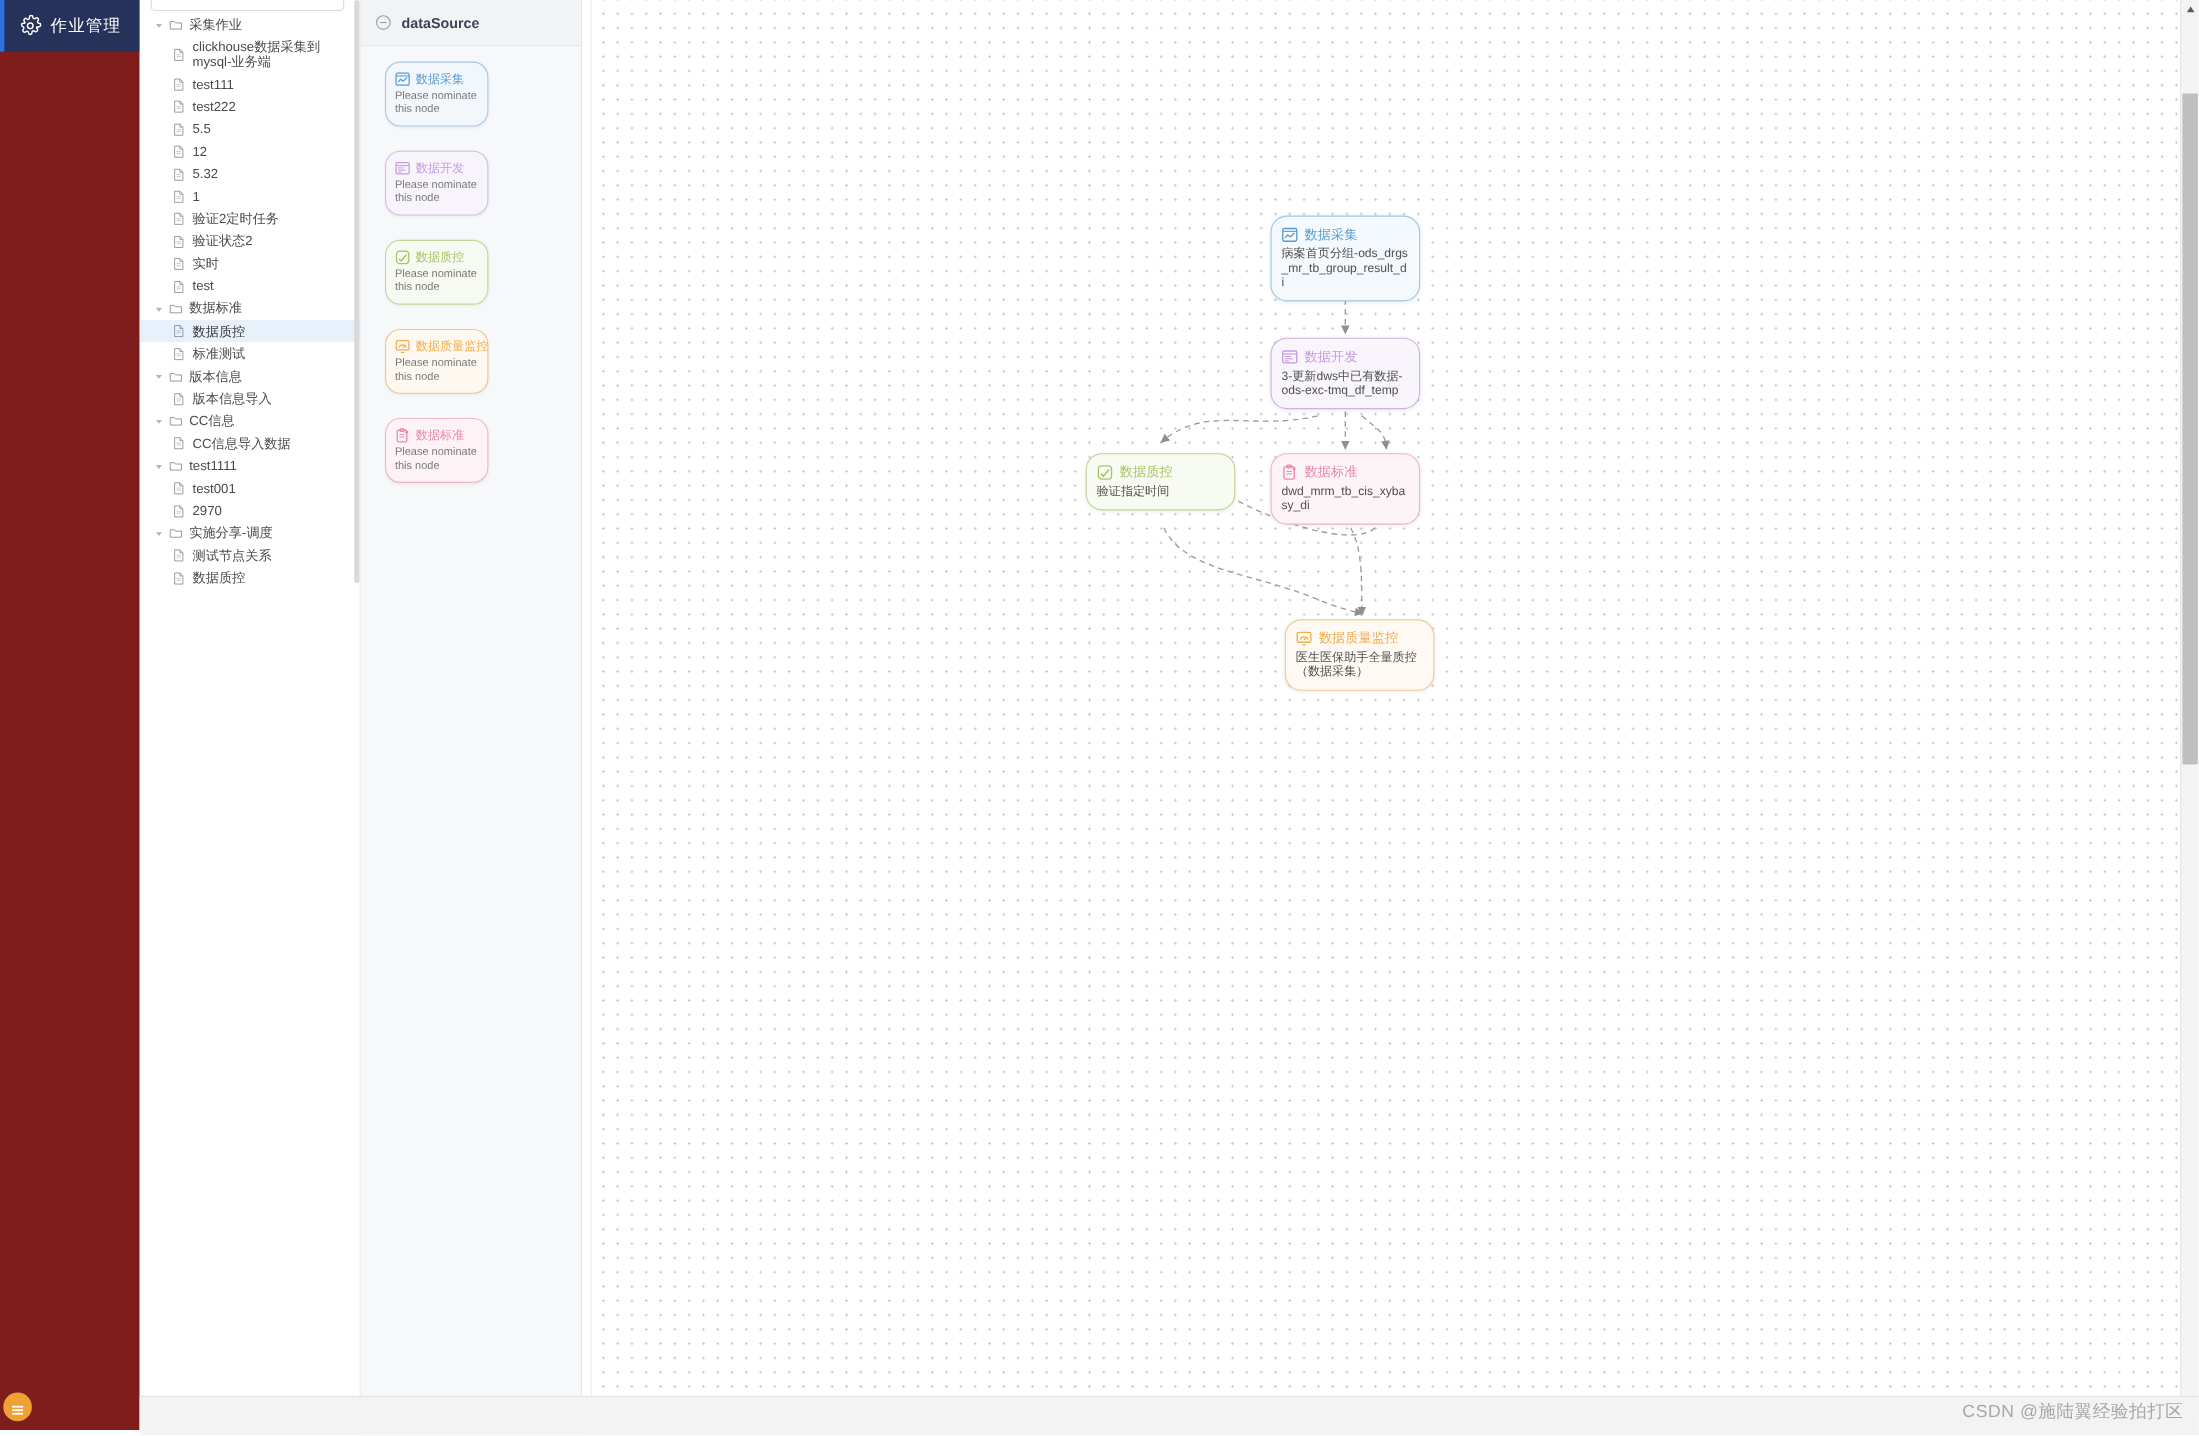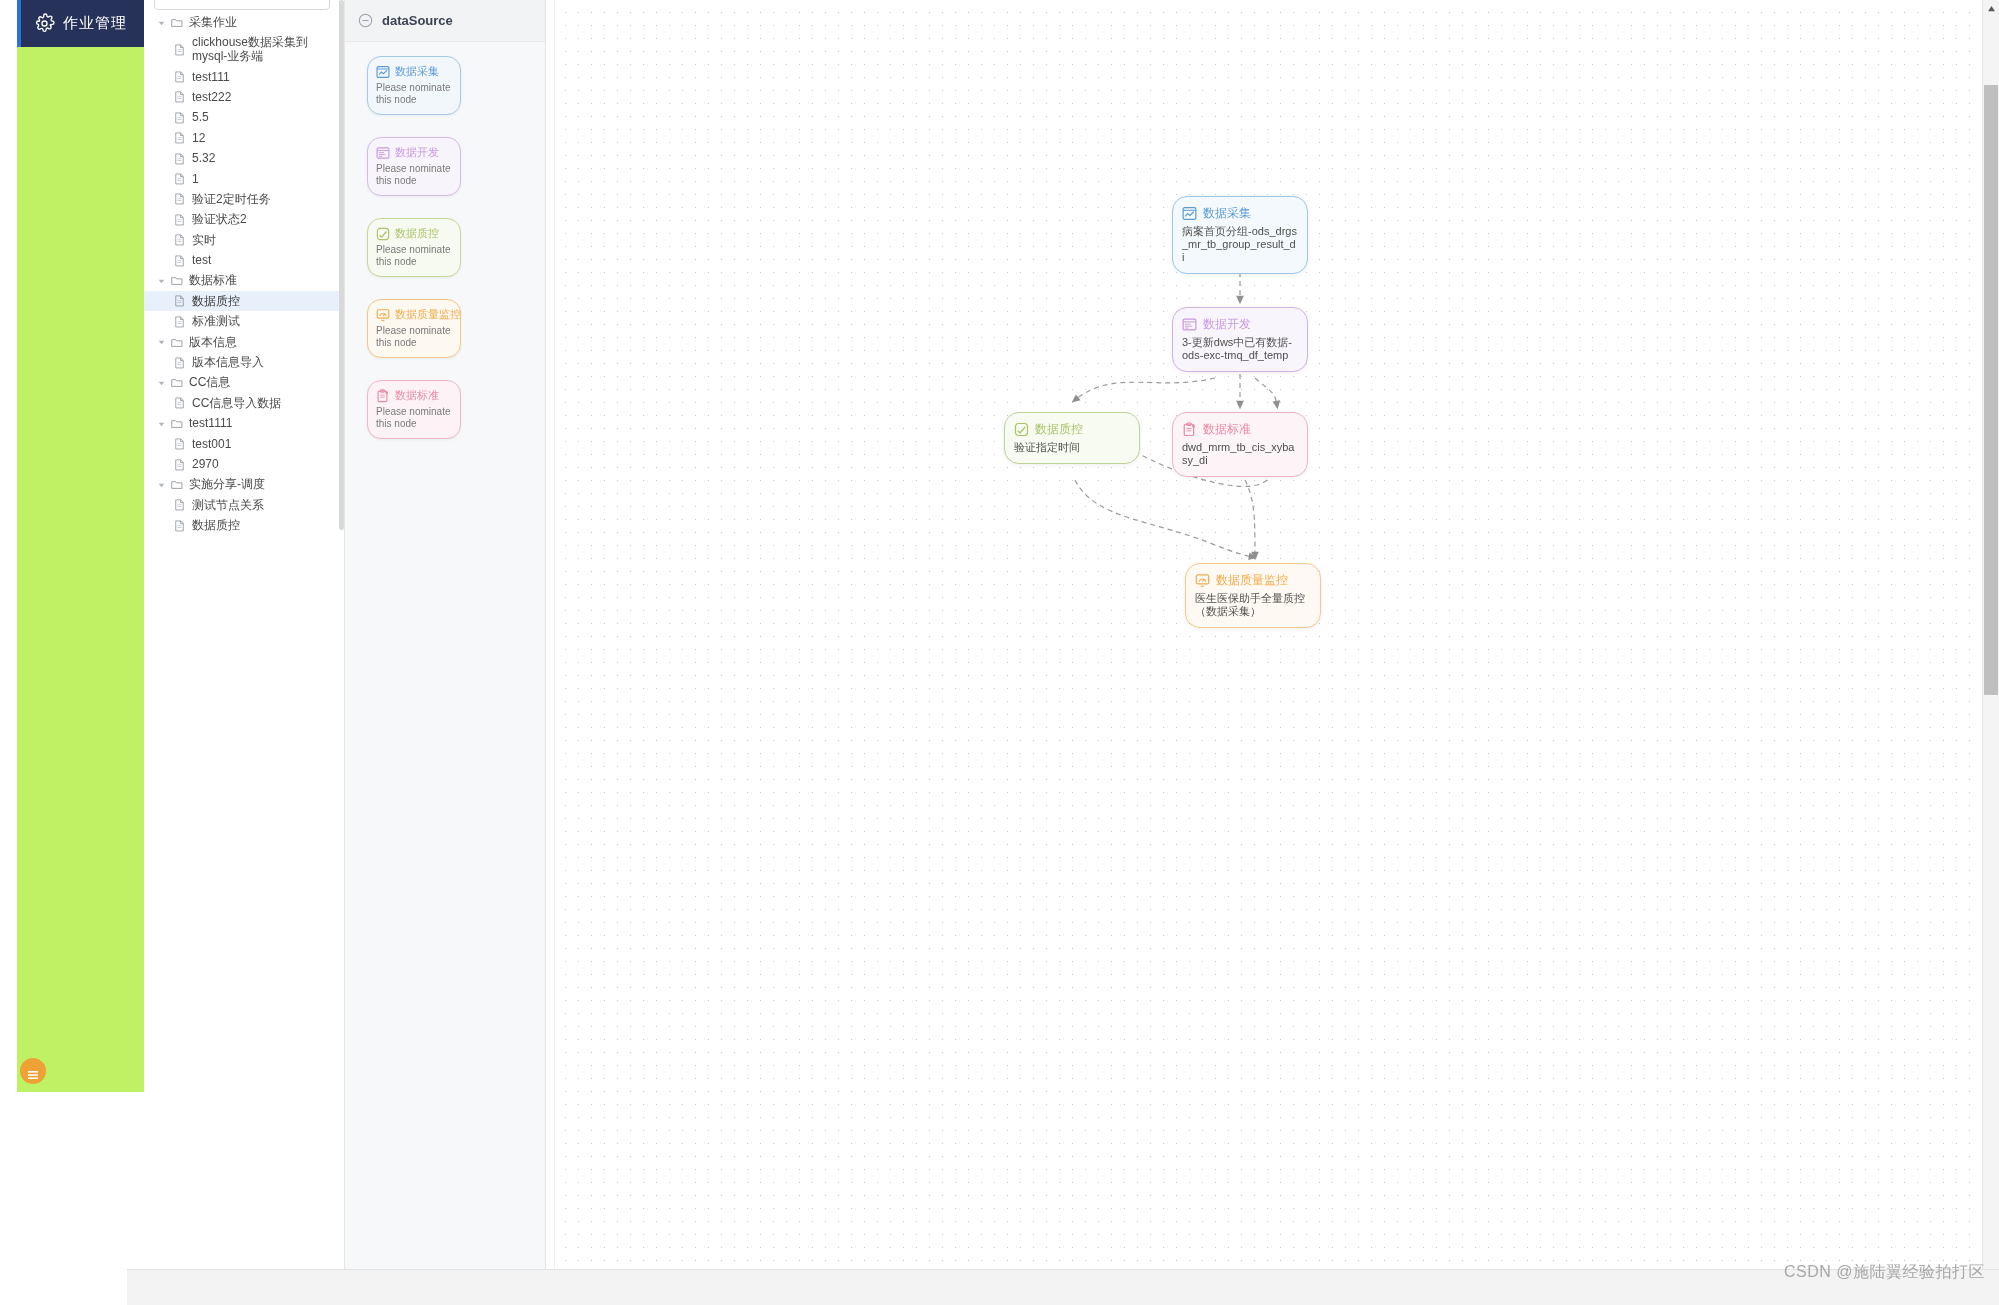--- a/index.html
+++ b/index.html
@@ -6,25 +6,24 @@
   html, body {
     width: 1999px; height: 1305px;
     overflow: hidden;
     font-family: "Liberation Sans", "DejaVu Sans", sans-serif;
     background: #ffffff;
   }
   .app { position: relative; width: 1999px; height: 1305px; display: flex; }
 
   
   .nav {
-    width: 127px; height: 1092px;
-    background: #bef264;
+    width: 127px; height: 1300px;
+    background: #7f1d1d;
     position: relative;
     flex: 0 0 127px;
-    margin-left: 17px;
   }
   .nav-item {
     height: 47px;
     display: flex; align-items: center;
     padding-left: 18px;
     color: #ffffff;
     font-size: 16px;
     background: #26325a;
     position: relative;
   }
@@ -161,21 +160,21 @@
   .hscroll-arrow { width: 17px; height: 22px; display: flex; align-items: center; justify-content: center; }
   .hthumb {
     position: absolute; left: 665px; top: 4px; width: 455px; height: 14px;
     background: #bfbfbf; border-radius: 1px;
   }
   .footer-strip {
     position: absolute; left: 127px; right: 0; bottom: 0; height: 36px;
     background: #f3f3f3; border-top: 1px solid #e2e2e2;
   }
   .watermark {
-    position: absolute; right: 14px; bottom: 22px;
+    position: absolute; right: 14px; bottom: 11px;
     font-size: 16px; color: #a7a7a7; letter-spacing: 0.5px;
     white-space: nowrap; pointer-events: none;
   }
   svg { overflow: visible; }
   .edges { position: absolute; left: 0; top: 0; width: 100%; height: 100%; pointer-events: none; }
 </style>
 </head>
 <body>
 
 <div class="app">

